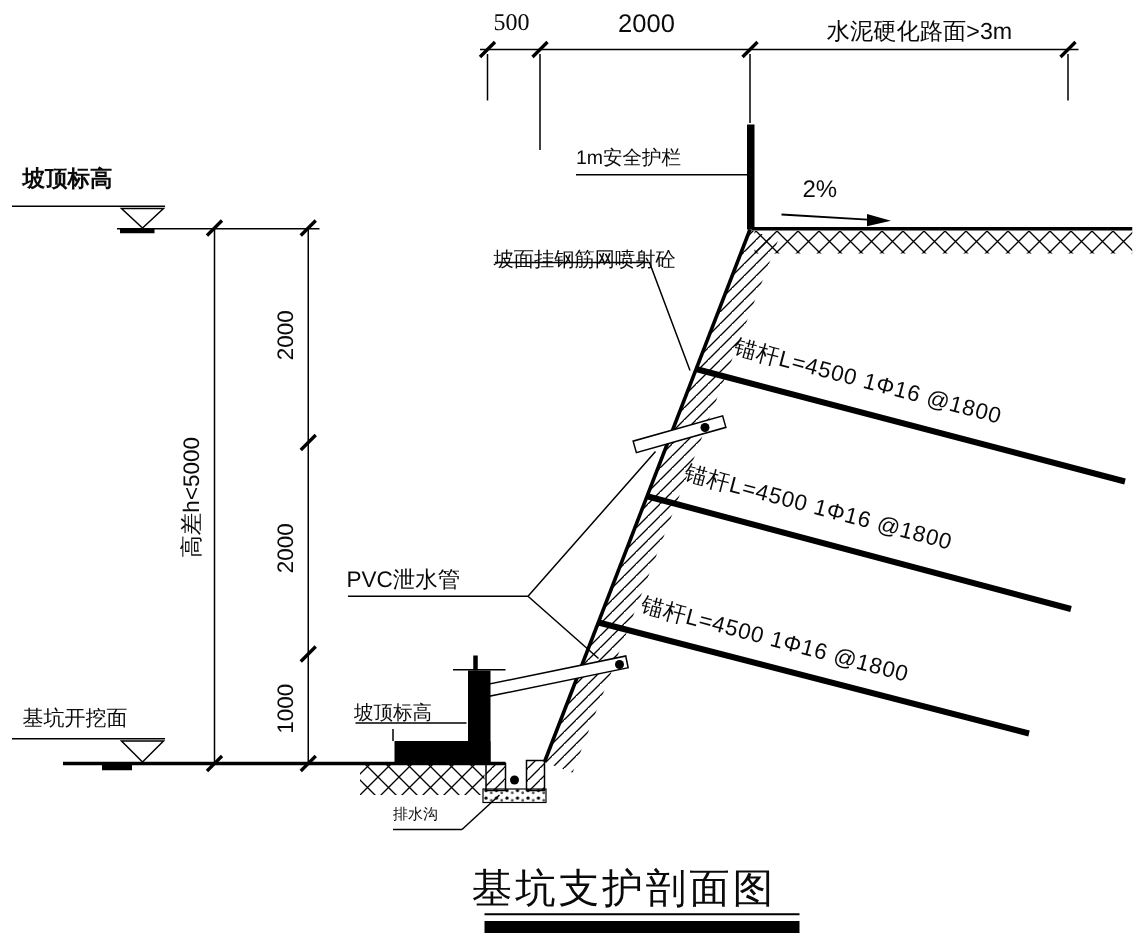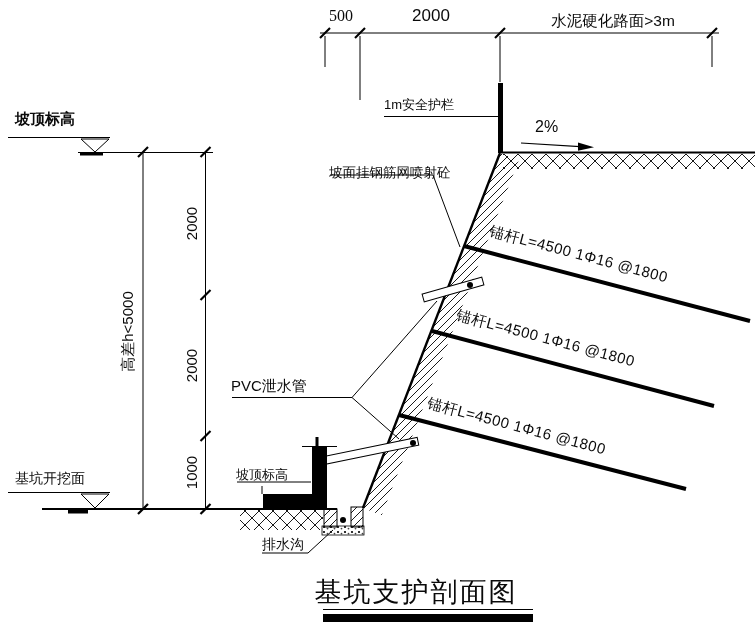--- a/index.html
+++ b/index.html
@@ -155,21 +155,21 @@
 <div class="lbl ctr rot90" style="left:55px;top:322px;width:146px;font-size:15px;">高差h&lt;5000</div>
 <div class="lbl ctr rot90" style="left:131px;top:215px;width:120px;font-size:15px;">2000</div>
 <div class="lbl ctr rot90" style="left:131px;top:357px;width:120px;font-size:15px;">2000</div>
 <div class="lbl ctr rot90" style="left:131px;top:464px;width:120px;font-size:15px;">1000</div>
 
 <div class="lbl" style="left:384px;top:96px;font-size:13px;">1m安全护栏</div>
 <div class="lbl" style="left:535px;top:118px;font-size:16px;">2%</div>
 <div class="lbl" style="left:329px;top:164px;font-size:13.5px;">坡面挂钢筋网喷射砼</div>
 <div class="lbl" style="left:231px;top:377px;font-size:15px;">PVC泄水管</div>
 <div class="lbl" style="left:236px;top:466px;font-size:13px;">坡顶标高</div>
-<div class="lbl" style="left:262px;top:536px;font-size:14px;">排水沟</div>
+<div class="lbl" style="left:262px;top:536px;font-size:10px;">排水沟</div>
 
 <div class="lbl anchor-lbl" style="left:492px;top:222px;font-size:15px;">锚杆L=4500 1Φ16 @1800</div>
 <div class="lbl anchor-lbl" style="left:459px;top:306px;font-size:15px;">锚杆L=4500 1Φ16 @1800</div>
 <div class="lbl anchor-lbl" style="left:430px;top:394px;font-size:15px;">锚杆L=4500 1Φ16 @1800</div>
 
 <div class="lbl ctr title" style="left:306px;top:574px;width:220px;">基坑支护剖面图</div>
 
 </div>
 
 </body></html>

